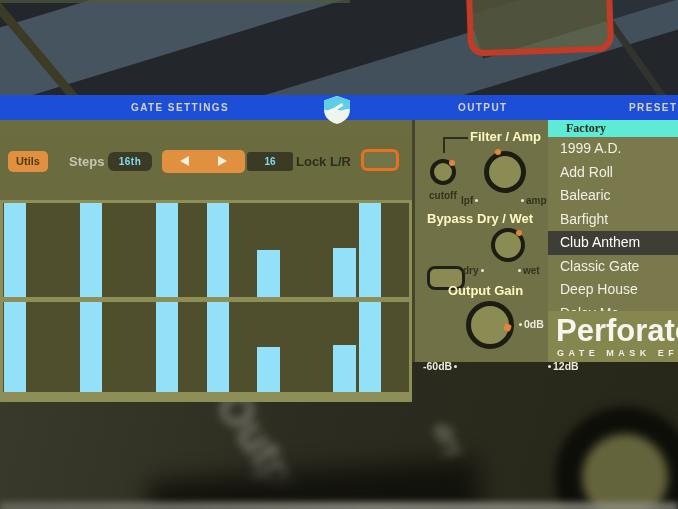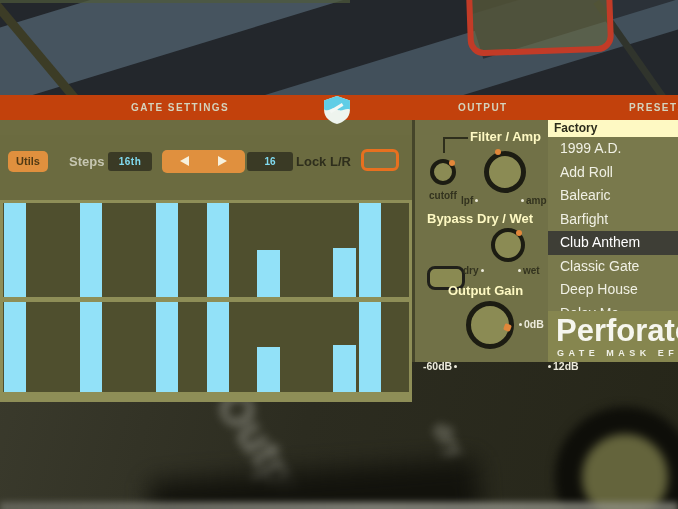--- a/index.html
+++ b/index.html
@@ -32,36 +32,36 @@
   .bd-knob { position:absolute; left:555px; top:45px; width:140px; height:140px; border-radius:50%;
     border:27px solid #0e0e09; background:#64643c; filter:blur(5px); }
   .bd-blob { position:absolute; left:150px; top:108px; width:330px; height:70px; background:#12120c;
     filter:blur(12px); transform:rotate(-4deg); }
   .bd-band { position:absolute; left:0; top:140px; width:678px; height:12px;
     background:linear-gradient(90deg,#6f6f66,#a3a399 55%,#8c8c82); filter:blur(3px); opacity:.75; }
 
   
   .plugin { position:absolute; left:0; top:95px; width:678px; height:267px; background:#6c6c41; }
 
-  .topbar { position:absolute; left:0; top:0; width:678px; height:25px; background:#c2410c; }
+  .topbar { position:absolute; left:0; top:0; width:678px; height:25px; background:#1d4ed8; }
   .tab { position:absolute; top:7px; font-size:10px; font-weight:bold; letter-spacing:1.4px;
     color:#d4d4be; white-space:nowrap; }
   .tab.gate { left:131px; }
   .tab.output { left:458px; }
   .tab.presets { left:629px; }
   .logo { position:absolute; left:324px; top:1px; width:26px; height:28px; z-index:5; }
 
   
   .gate-section { position:absolute; left:0; top:25px; width:412px; height:242px; background:#6b6b40;margin-top:15px; }
   .btn-utils { position:absolute; left:8px; top:16px; width:40px; height:21px; background:#e0903e;
     border-radius:5px; color:#503a14; font-size:11px; font-weight:bold; text-align:center; line-height:21px; }
   .lbl-steps { position:absolute; left:69px; top:19px; font-size:13px; font-weight:bold; color:#c6c6b1; }
   .box-dark { position:absolute; background:#3a3a25; border-radius:3px; color:#81dbf0;
     font-size:10px; font-weight:bold; text-align:center; }
-  .box-division { left:108px; top:17px; width:44px; height:19px; line-height:19px; letter-spacing:.5px; }
+  .box-division { left:108px; top:17px; width:44px; height:19px; line-height:19px; letter-spacing:.5px;border-radius:6px; }
   .box-count { left:247px; top:17px; width:46px; height:19px; line-height:19px; }
   .btn-arrows { position:absolute; left:162px; top:15px; width:83px; height:23px; background:#e0903e;
     border-radius:5px; }
   .tri { position:absolute; top:6px; width:0; height:0; border-top:5.5px solid transparent;
     border-bottom:5.5px solid transparent; }
   .tri-left { left:18px; border-right:9px solid #f7f1dd; }
   .tri-right { right:18px; border-left:9px solid #f7f1dd; }
   .lbl-lock { position:absolute; left:296px; top:19px; font-size:13px; font-weight:bold; color:#2e2e1c; }
   .lock-box { position:absolute; left:361px; top:14px; width:38px; height:22px; background:#74744a;
     border:3px solid #e8701f; border-radius:6px; }
@@ -92,22 +92,22 @@
   .dot { display:inline-block; width:3px; height:3px; border-radius:50%; background:#eceadb;
     vertical-align:middle; margin:0 2px 2px 2px; }
   .btn-bypass { position:absolute; left:12px; top:146px; width:38px; height:24px; background:#8a8a52;
     border:3px solid #20201a; border-radius:8px; }
   .gain-ind { position:absolute; left:89px; top:204px; width:7px; height:7px; border-radius:2px;
     background:#e2873a; transform:rotate(20deg); z-index:3; }
 
   
   .preset-panel { position:absolute; left:548px; top:25px; width:130px; height:242px;
     background:#79794c; overflow:hidden; }
-  .preset-header { position:absolute; left:0; top:0; width:130px; height:17px; background:#fef9c3;
-    color:#2c2c1c; font-size:12px; font-weight:bold; line-height:17px; padding-left:6px; }
+  .preset-header { position:absolute; left:0; top:0; width:130px; height:17px; background:#5eead4;
+    color:#2c2c1c; font-size:12px; font-weight:bold; line-height:17px; padding-left:18px;font-family:Liberation Serif, serif; }
   .preset-list { position:absolute; left:0; top:17px; width:130px; }
   .preset-item { height:23.5px; line-height:23.5px; padding-left:12px; font-size:14px; color:#f0f0e4;
     white-space:nowrap; }
   .preset-item.selected { background:#3e3e36; color:#ffffff; }
   .branding { position:absolute; left:0; top:191px; width:130px; height:51px; background:#86864f;
     overflow:hidden; z-index:4; }
   .brand-name { position:absolute; left:8px; top:2px; font-size:31px; font-weight:bold; color:#f6f6ee;
     white-space:nowrap; letter-spacing:0; }
   .brand-tagline { position:absolute; left:9px; top:37px; font-size:9px; font-weight:bold; color:#f0f0e6;
     letter-spacing:4.5px; white-space:nowrap; }

